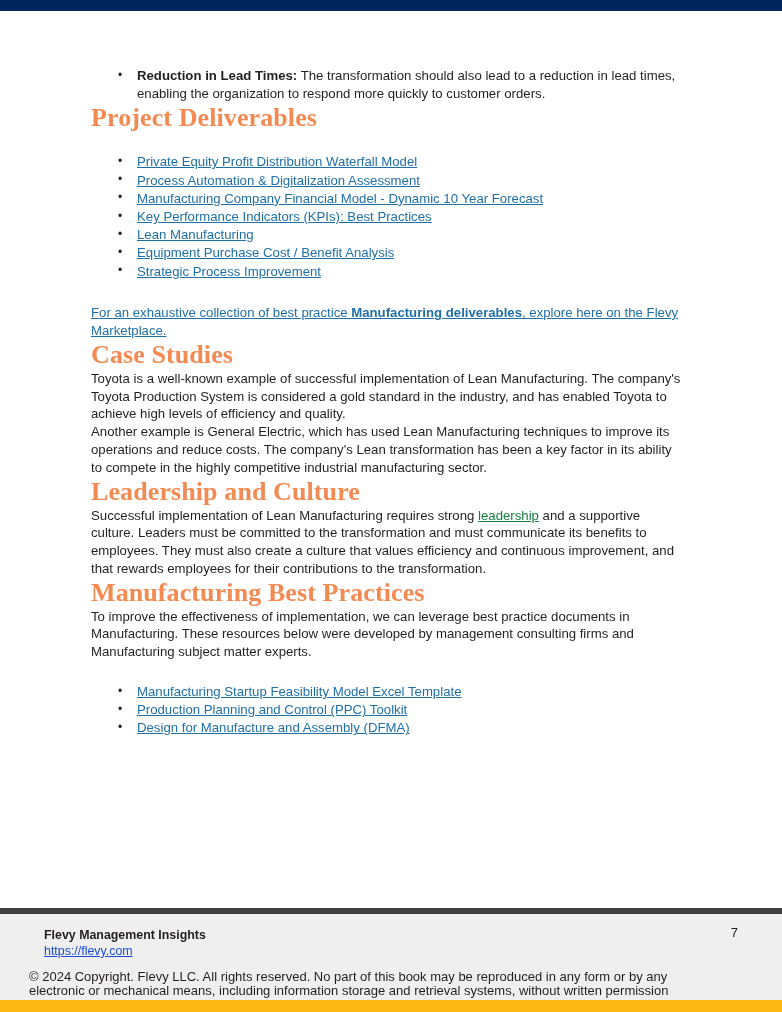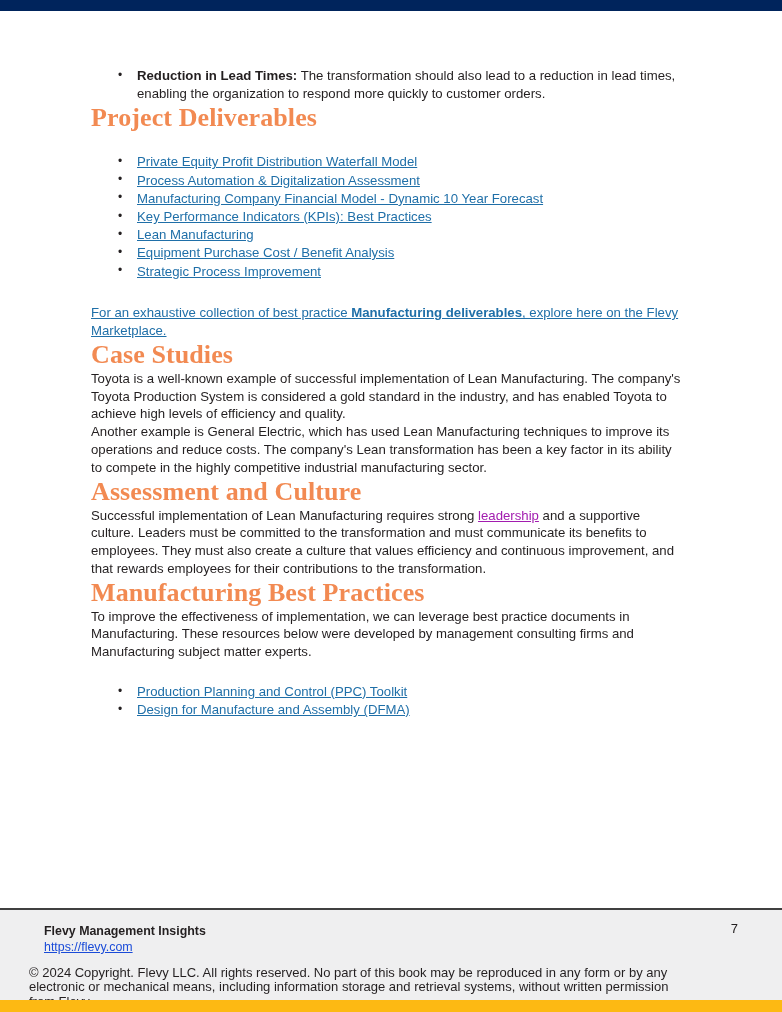--- a/index.html
+++ b/index.html
@@ -99,21 +99,21 @@
   .intro-bullets li::before { left: 27px; }
 
   b, strong { font-weight: bold; }
 
   
   a.doclink {
     color: #1f6fa8;
     text-underline-offset: 1px;
   }
   a.inline-link {
-    color: #a21caf;
+    color: #15803d;
     text-decoration: underline;
   }
   .marketplace-link {
     display: block;
     font-size: 13.2px;
     line-height: 17.8px;
     color: #1f6fa8;
     text-decoration: underline;
     margin-top: 24px;
     width: 593px;
@@ -121,21 +121,21 @@
   .marketplace-link b { font-weight: bold; color: #1f6fa8; text-decoration: underline; }
 
   
   .footer {
     position: absolute;
     left: 0;
     top: 908px;
     width: 782px;
     height: 92px;
     background: #efeff0;
-    border-top: 2px solid #404040;
+    border-top: 6px solid #404040;
     box-sizing: border-box;
   }
   .footer-row {
     position: absolute;
     left: 44px;
     top: 11px;
     width: 694px;
   }
   .footer-brand {
     font-size: 12.4px;
@@ -196,29 +196,30 @@
       <li><a class="doclink" href="#">Strategic Process Improvement</a></li>
     </ul>
 
     <a class="marketplace-link" href="#"><span>For an exhaustive collection of best practice </span><b>Manufacturing deliverables</b><span>, explore here on the Flevy Marketplace.</span></a>
 
     <h2 class="section-title sp-case">Case Studies</h2>
 
     <p class="body-text para-gap-lg">Toyota is a well-known example of successful implementation of Lean Manufacturing. The company's Toyota Production System is considered a gold standard in the industry, and has enabled Toyota to achieve high levels of efficiency and quality.</p>
     <p class="body-text para-gap">Another example is General Electric, which has used Lean Manufacturing techniques to improve its operations and reduce costs. The company's Lean transformation has been a key factor in its ability to compete in the highly competitive industrial manufacturing sector.</p>
 
-    <h2 class="section-title sp-leadership">Assessment and Culture</h2>
+    <h2 class="section-title sp-leadership">Leadership and Culture</h2>
 
     <p class="body-text para-gap-lg"><span>Successful implementation of Lean Manufacturing requires strong </span><a class="inline-link" href="#">leadership</a><span> and a supportive culture. Leaders must be committed to the transformation and must communicate its benefits to employees. They must also create a culture that values efficiency and continuous improvement, and that rewards employees for their contributions to the transformation.</span></p>
 
     <h2 class="section-title sp-best">Manufacturing Best Practices</h2>
 
     <p class="body-text para-gap-lg">To improve the effectiveness of implementation, we can leverage best practice documents in Manufacturing. These resources below were developed by management consulting firms and Manufacturing subject matter experts.</p>
 
     <ul class="bullets link-list" style="margin-top:22px;">
+      <li><a class="doclink" href="#">Manufacturing Startup Feasibility Model Excel Template</a></li>
       <li><a class="doclink" href="#">Production Planning and Control (PPC) Toolkit</a></li>
       <li><a class="doclink" href="#">Design for Manufacture and Assembly (DFMA)</a></li>
     </ul>
 
   </div>
 </div>
 
 <div class="footer">
   <div class="footer-row">
     <span class="footer-brand">Flevy Management Insights</span>

